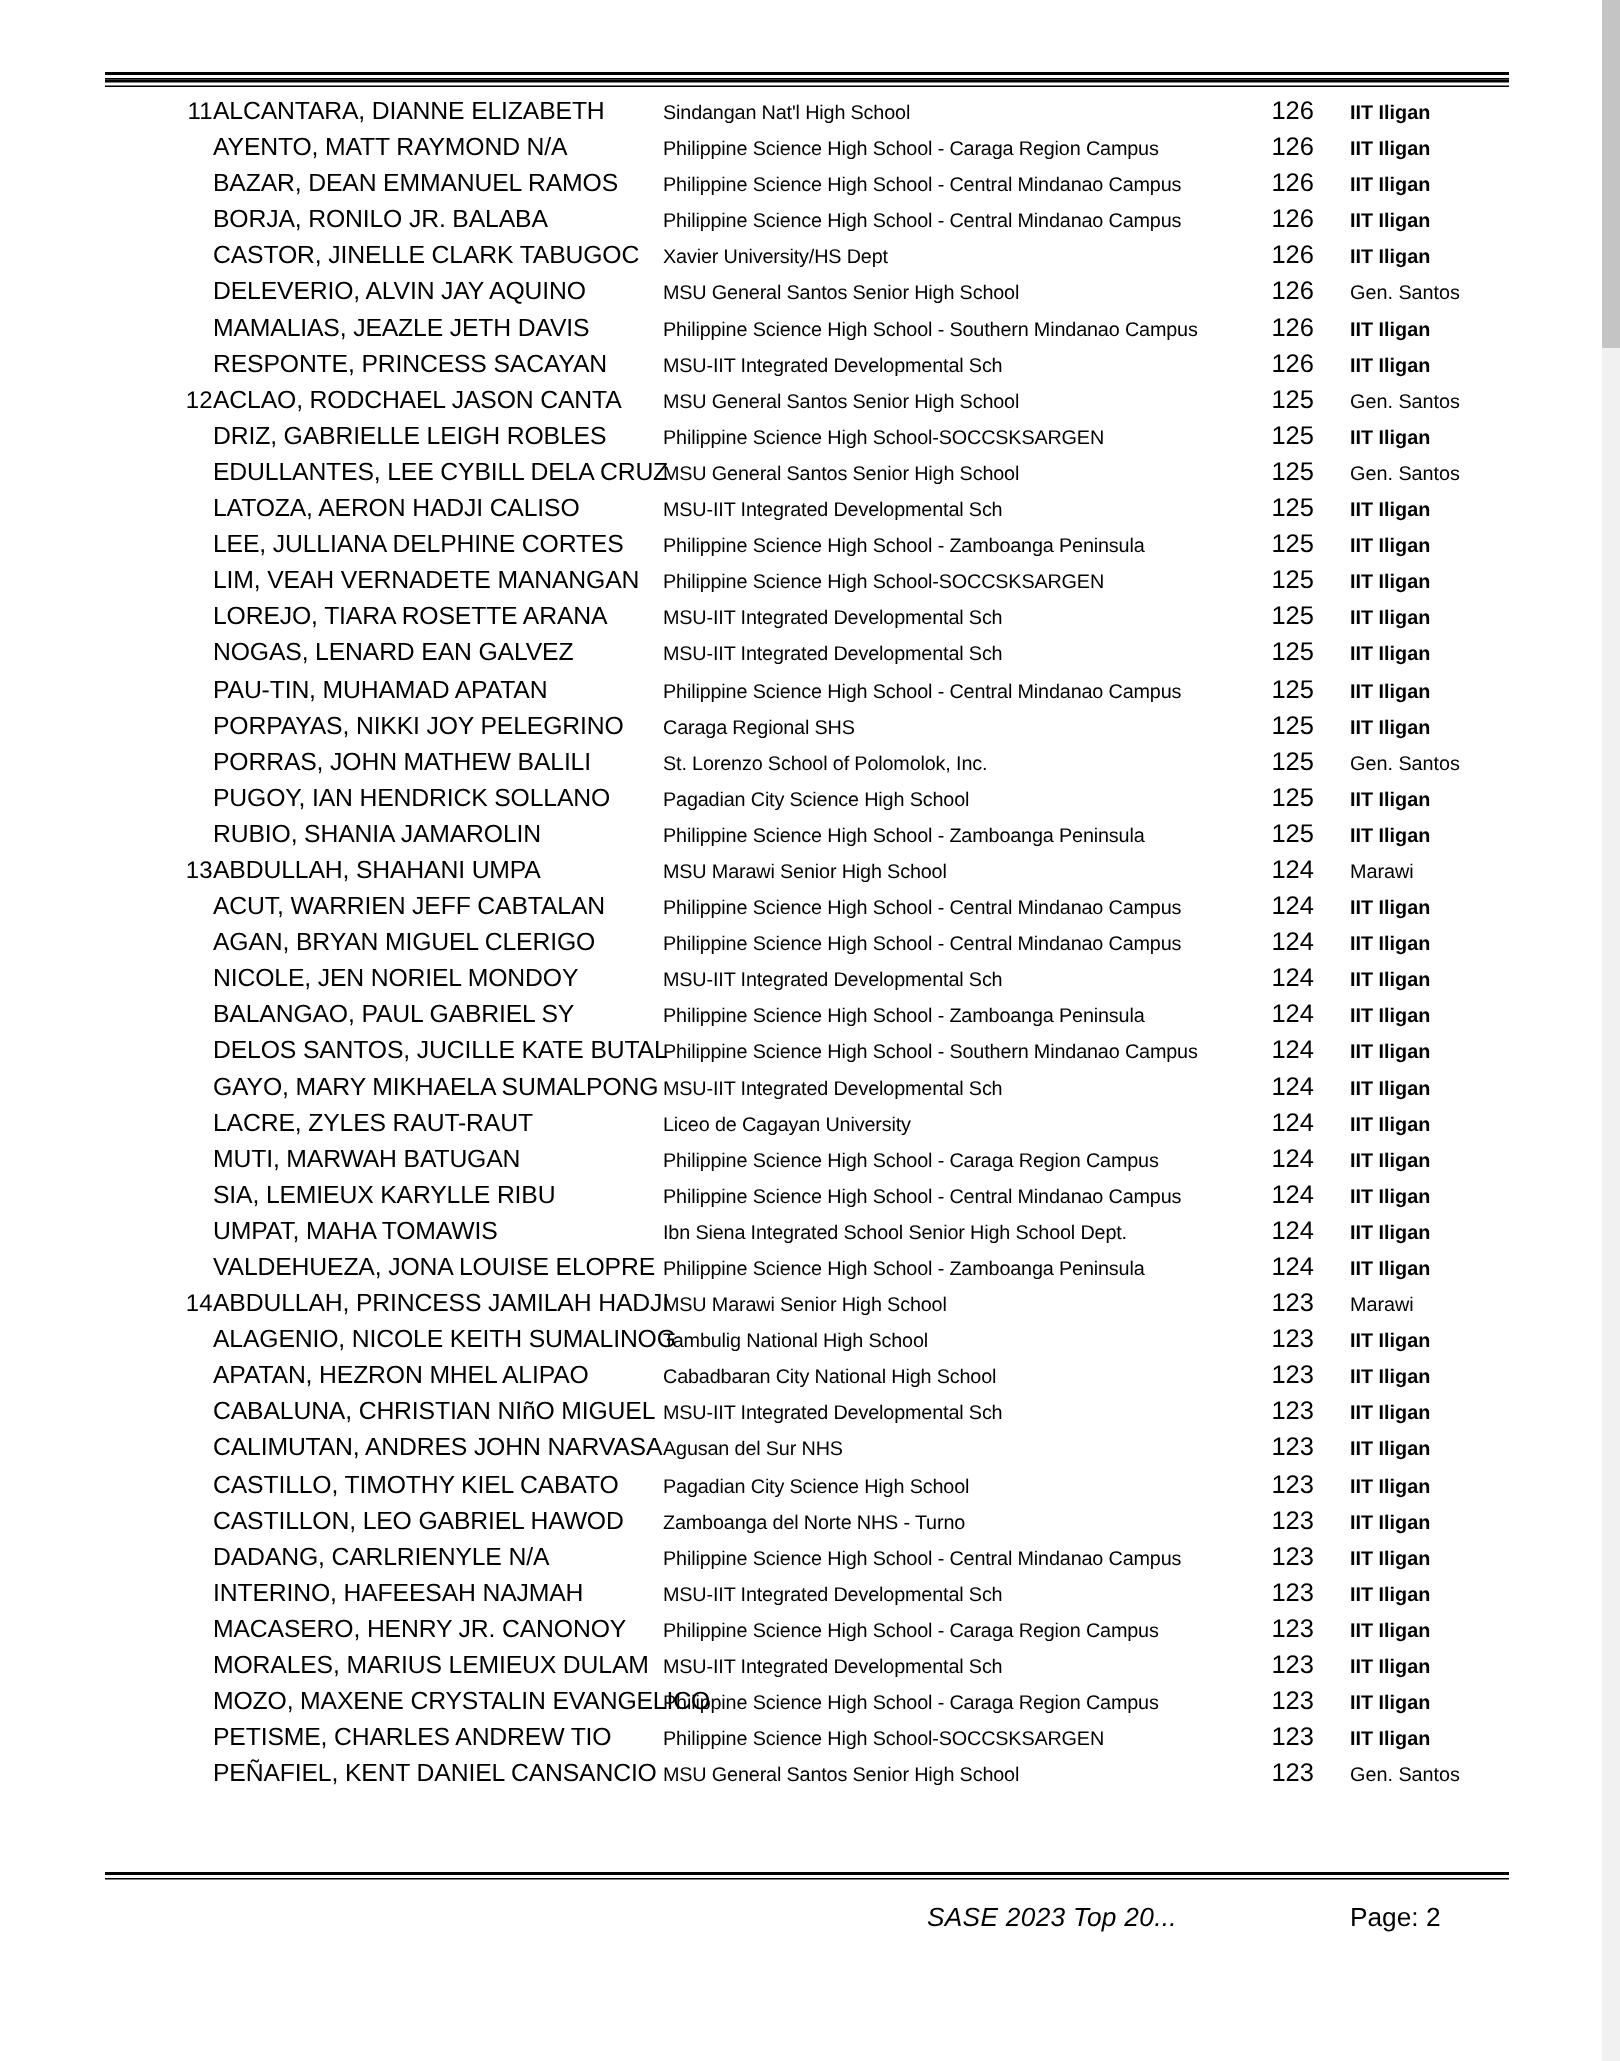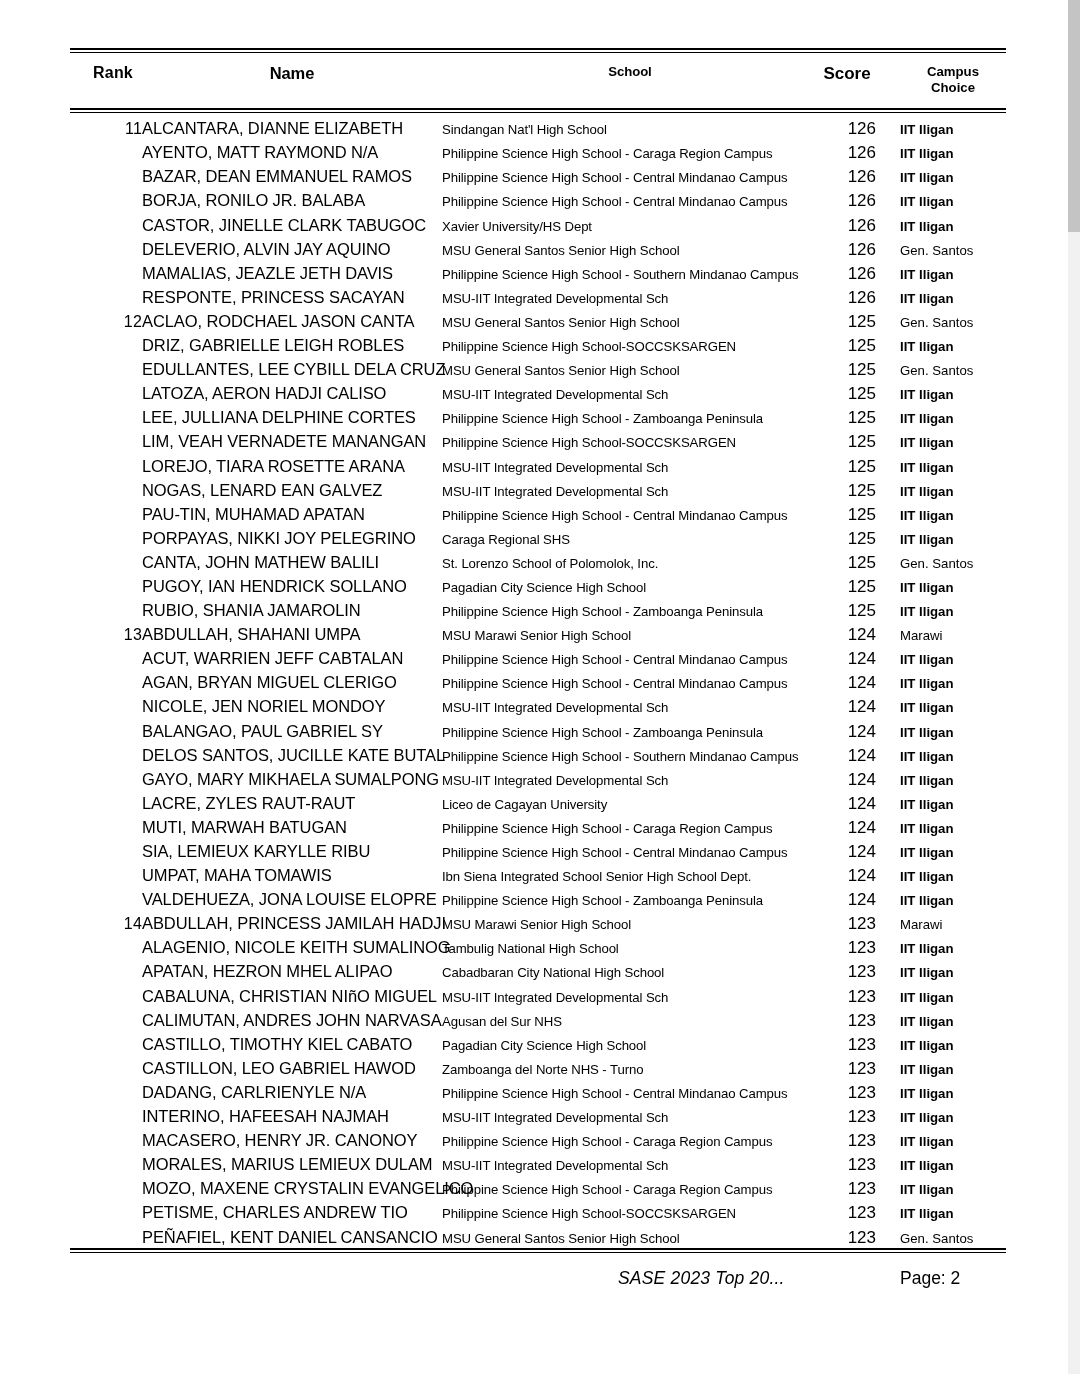--- a/index.html
+++ b/index.html
@@ -150,30 +150,20 @@
 </style>
 </head>
 <body>
 
 <div id="page">
 
   <div id="sheet">
 
     <div class="rule-double"></div>
 
-    <div class="head-row">
-      <div class="c-rank">Rank</div>
-      <div class="c-name">Name</div>
-      <div class="c-school">School</div>
-      <div class="c-score">Score</div>
-      <div class="c-campus">
-        <div>Campus</div>
-        <div>Choice</div>
-      </div>
-    </div>
 
     <div class="rule-double"></div>
 
     <div class="rows" id="rows-container">
         <div class="row">
           <div class="c-rank">11</div>
           <div class="c-name">ALCANTARA, DIANNE ELIZABETH</div>
           <div class="c-school">Sindangan Nat'l High School</div>
           <div class="c-score">126</div>
           <div class="c-campus iit">IIT Iligan</div>
@@ -292,21 +282,21 @@
         </div>
         <div class="row">
           <div class="c-rank"></div>
           <div class="c-name">PORPAYAS, NIKKI JOY PELEGRINO</div>
           <div class="c-school">Caraga Regional SHS</div>
           <div class="c-score">125</div>
           <div class="c-campus iit">IIT Iligan</div>
         </div>
         <div class="row">
           <div class="c-rank"></div>
-          <div class="c-name">CANTA, JOHN MATHEW BALILI</div>
+          <div class="c-name">PORRAS, JOHN MATHEW BALILI</div>
           <div class="c-school">St. Lorenzo School of Polomolok, Inc.</div>
           <div class="c-score">125</div>
           <div class="c-campus">Gen. Santos</div>
         </div>
         <div class="row">
           <div class="c-rank"></div>
           <div class="c-name">PUGOY, IAN HENDRICK SOLLANO</div>
           <div class="c-school">Pagadian City Science High School</div>
           <div class="c-score">125</div>
           <div class="c-campus iit">IIT Iligan</div>

